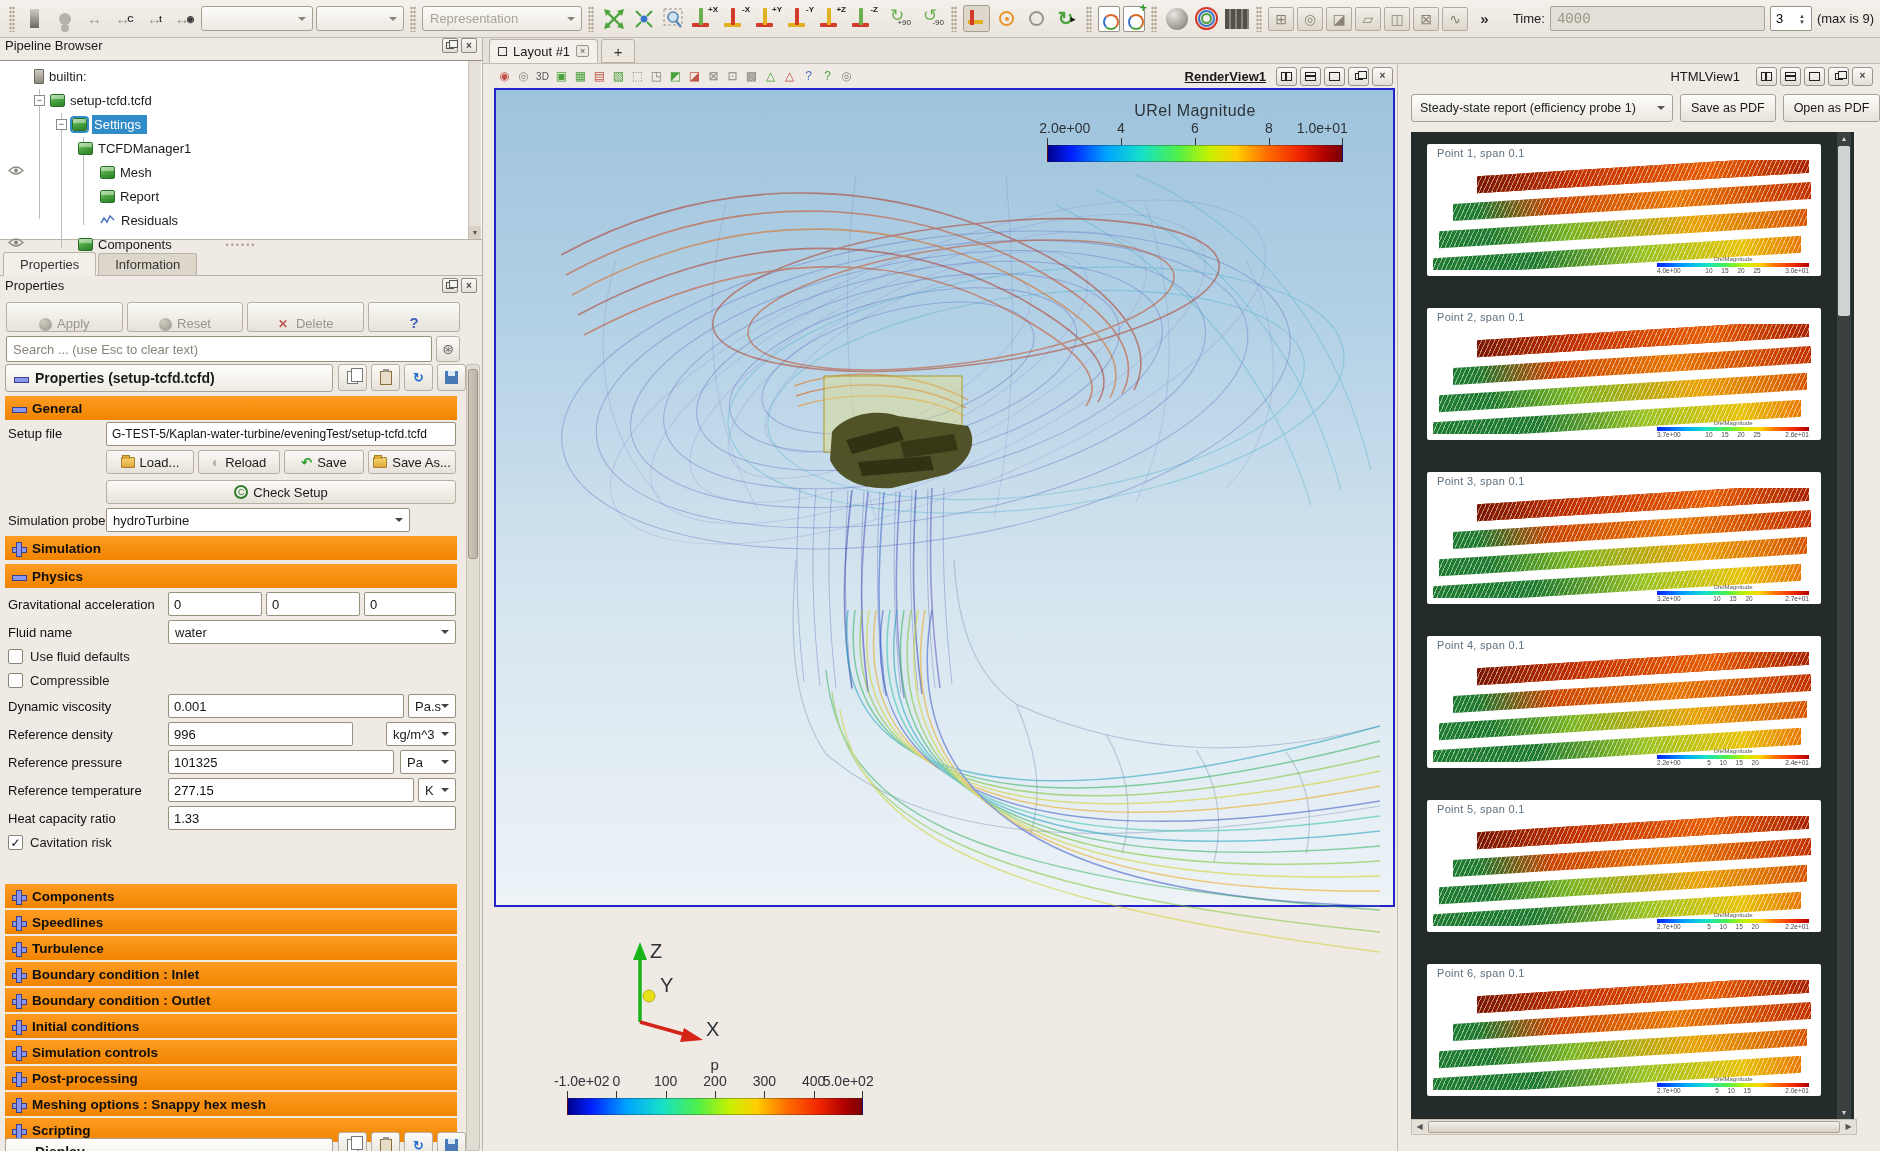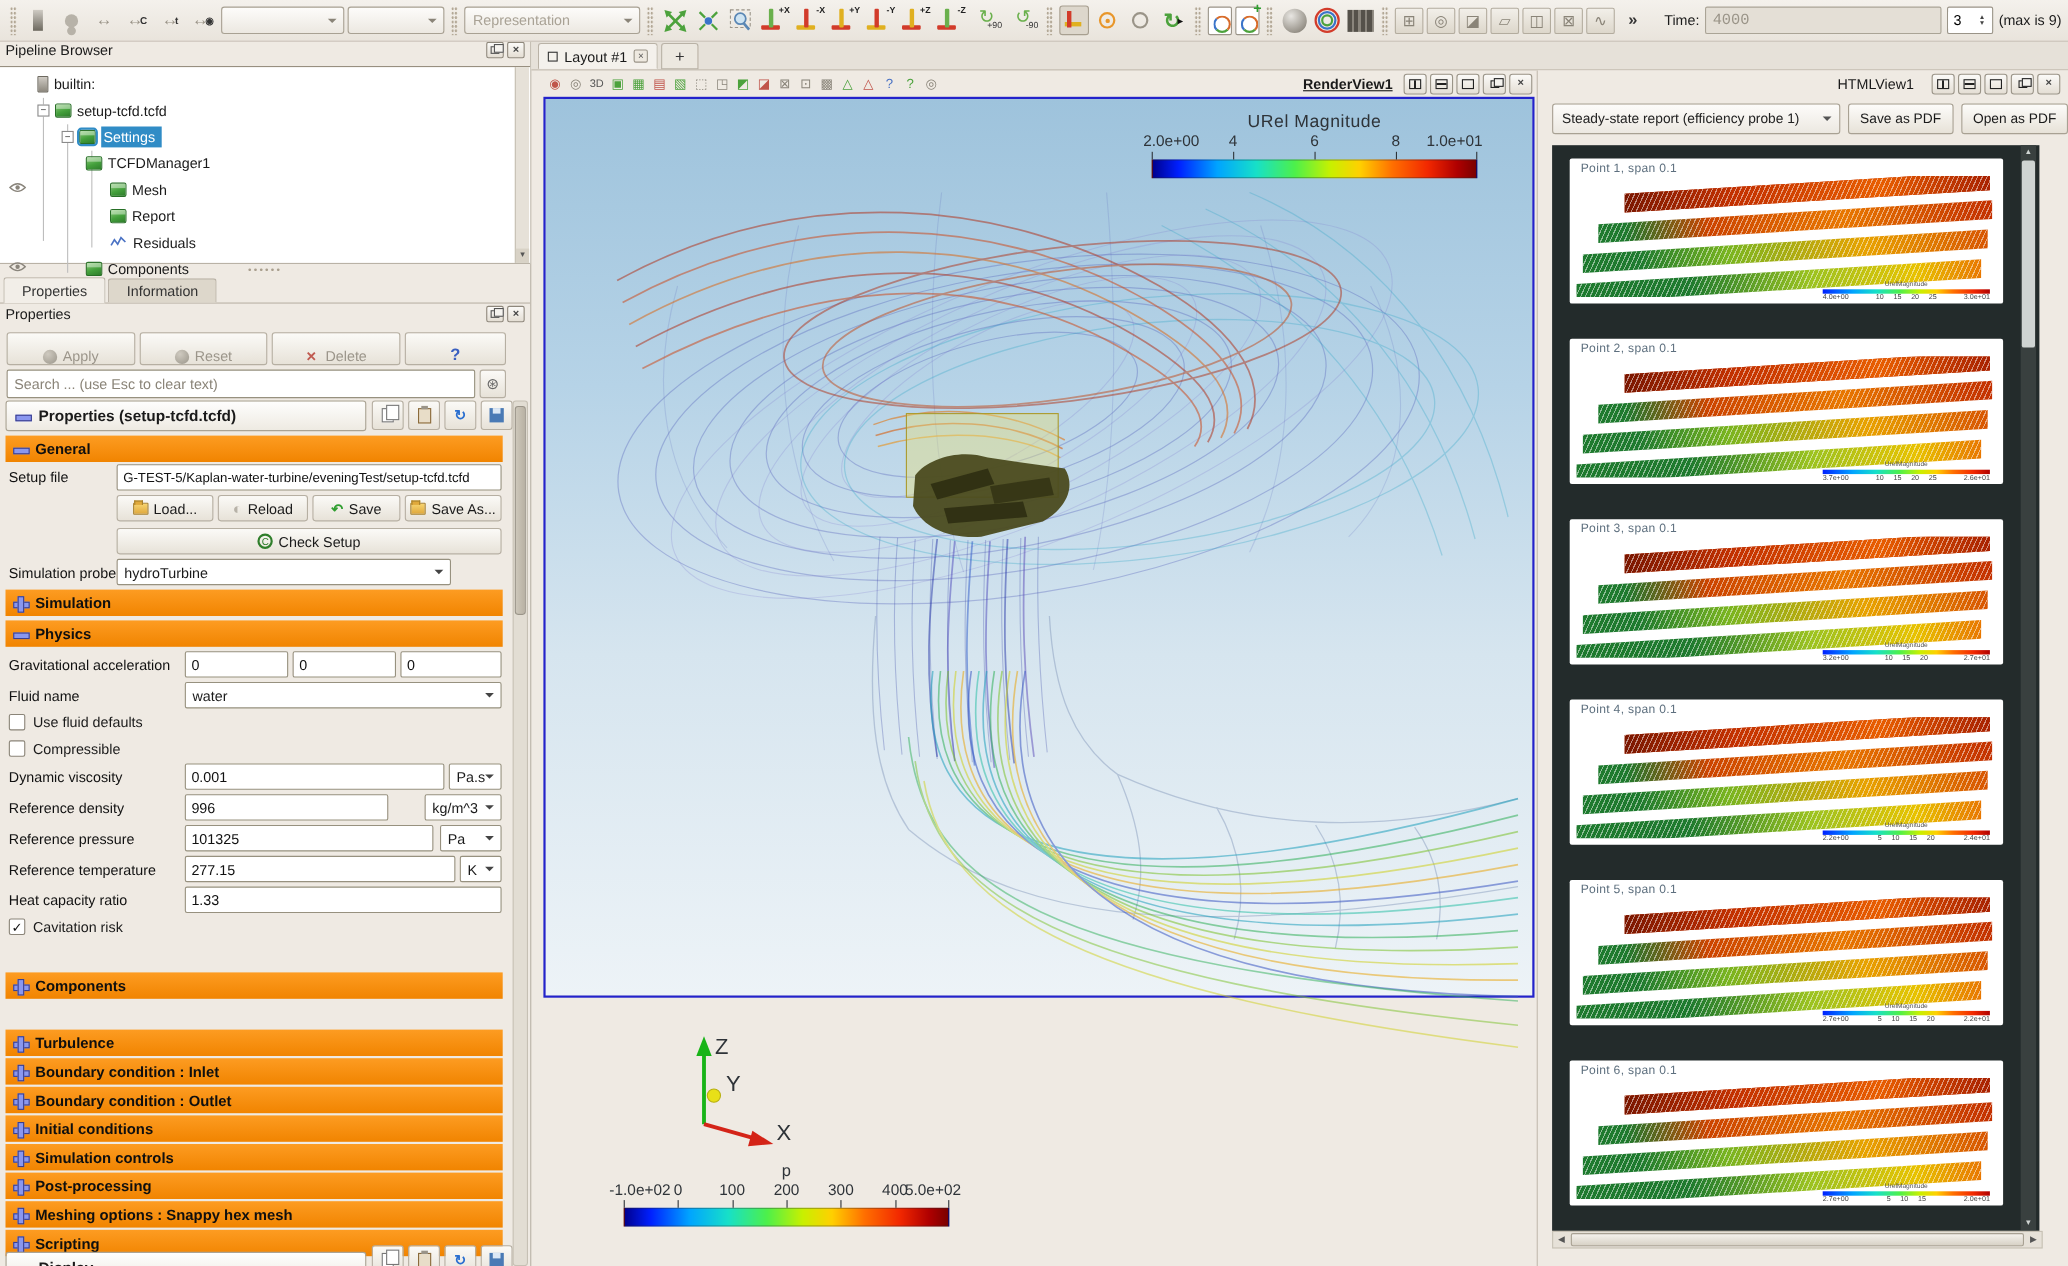--- a/index.html
+++ b/index.html
@@ -517,20 +517,24 @@
 
   <div class="chk" style="left:8px;top:797px">
       <span class="cb">✓</span>
       <span>Cavitation risk</span>
     </div>
 
   <div class="ohdr" style="top:846px">
       <span class="pm plus"></span>
       <span>Components</span>
     </div>
+  <div class="ohdr" style="top:872px">
+      <span class="pm plus"></span>
+      <span>Speedlines</span>
+    </div>
   <div class="ohdr" style="top:898px">
       <span class="pm plus"></span>
       <span>Turbulence</span>
     </div>
   <div class="ohdr" style="top:924px">
       <span class="pm plus"></span>
       <span>Boundary condition : Inlet</span>
     </div>
   <div class="ohdr" style="top:950px">
       <span class="pm plus"></span>

